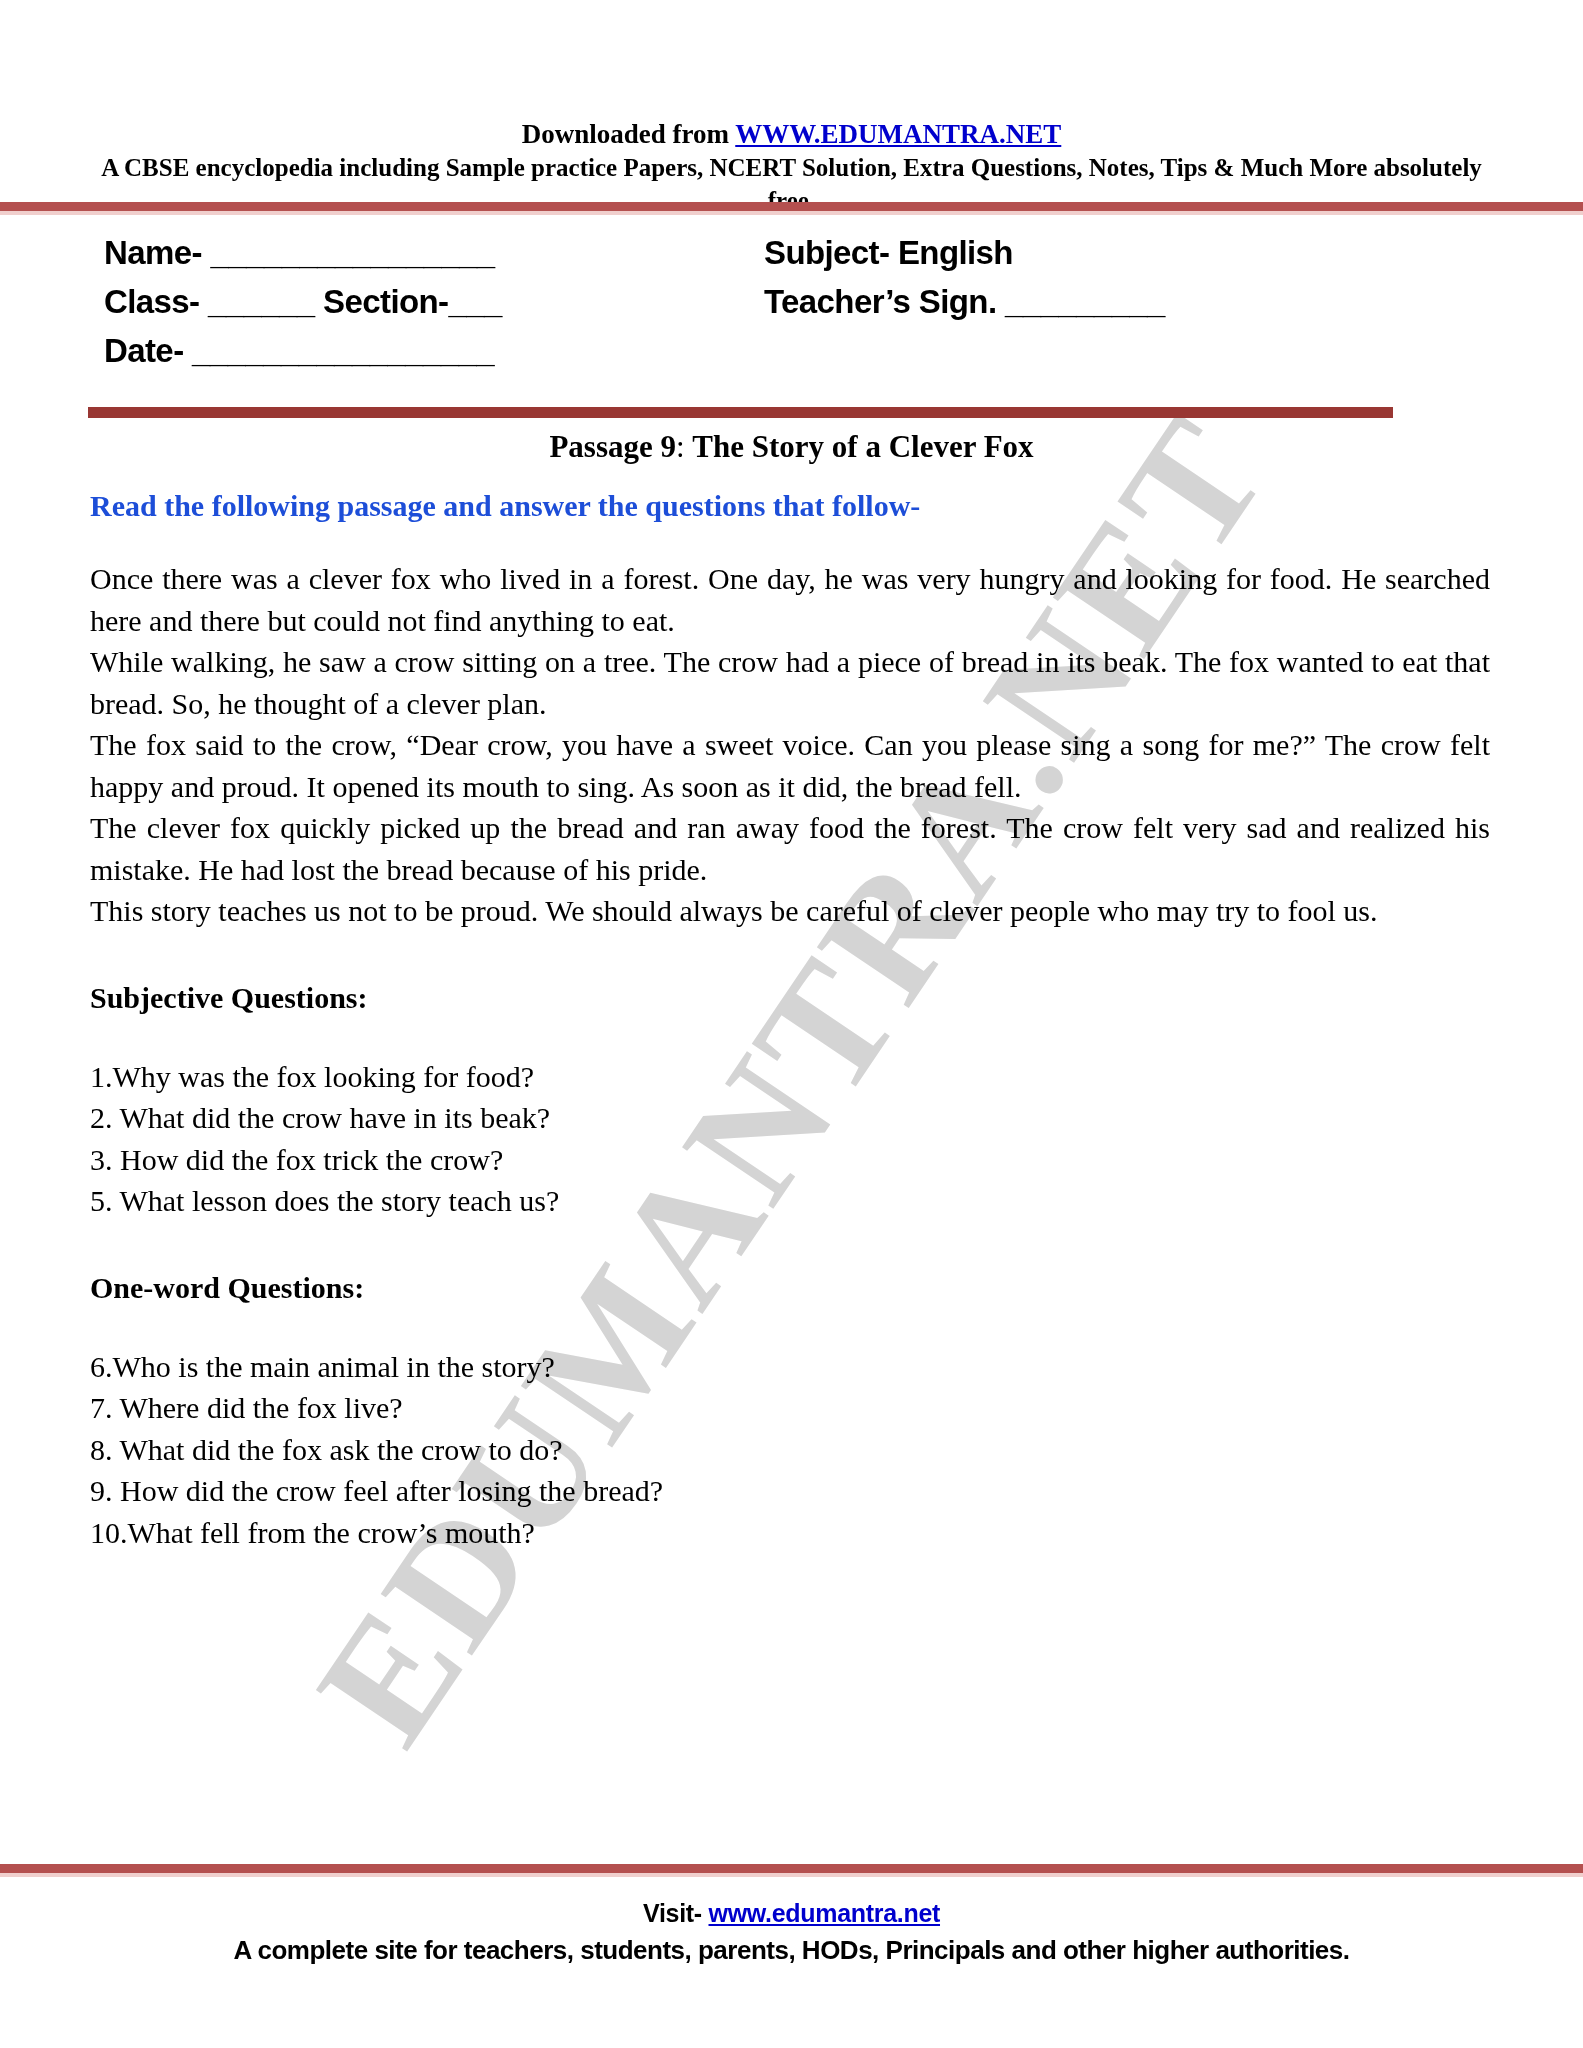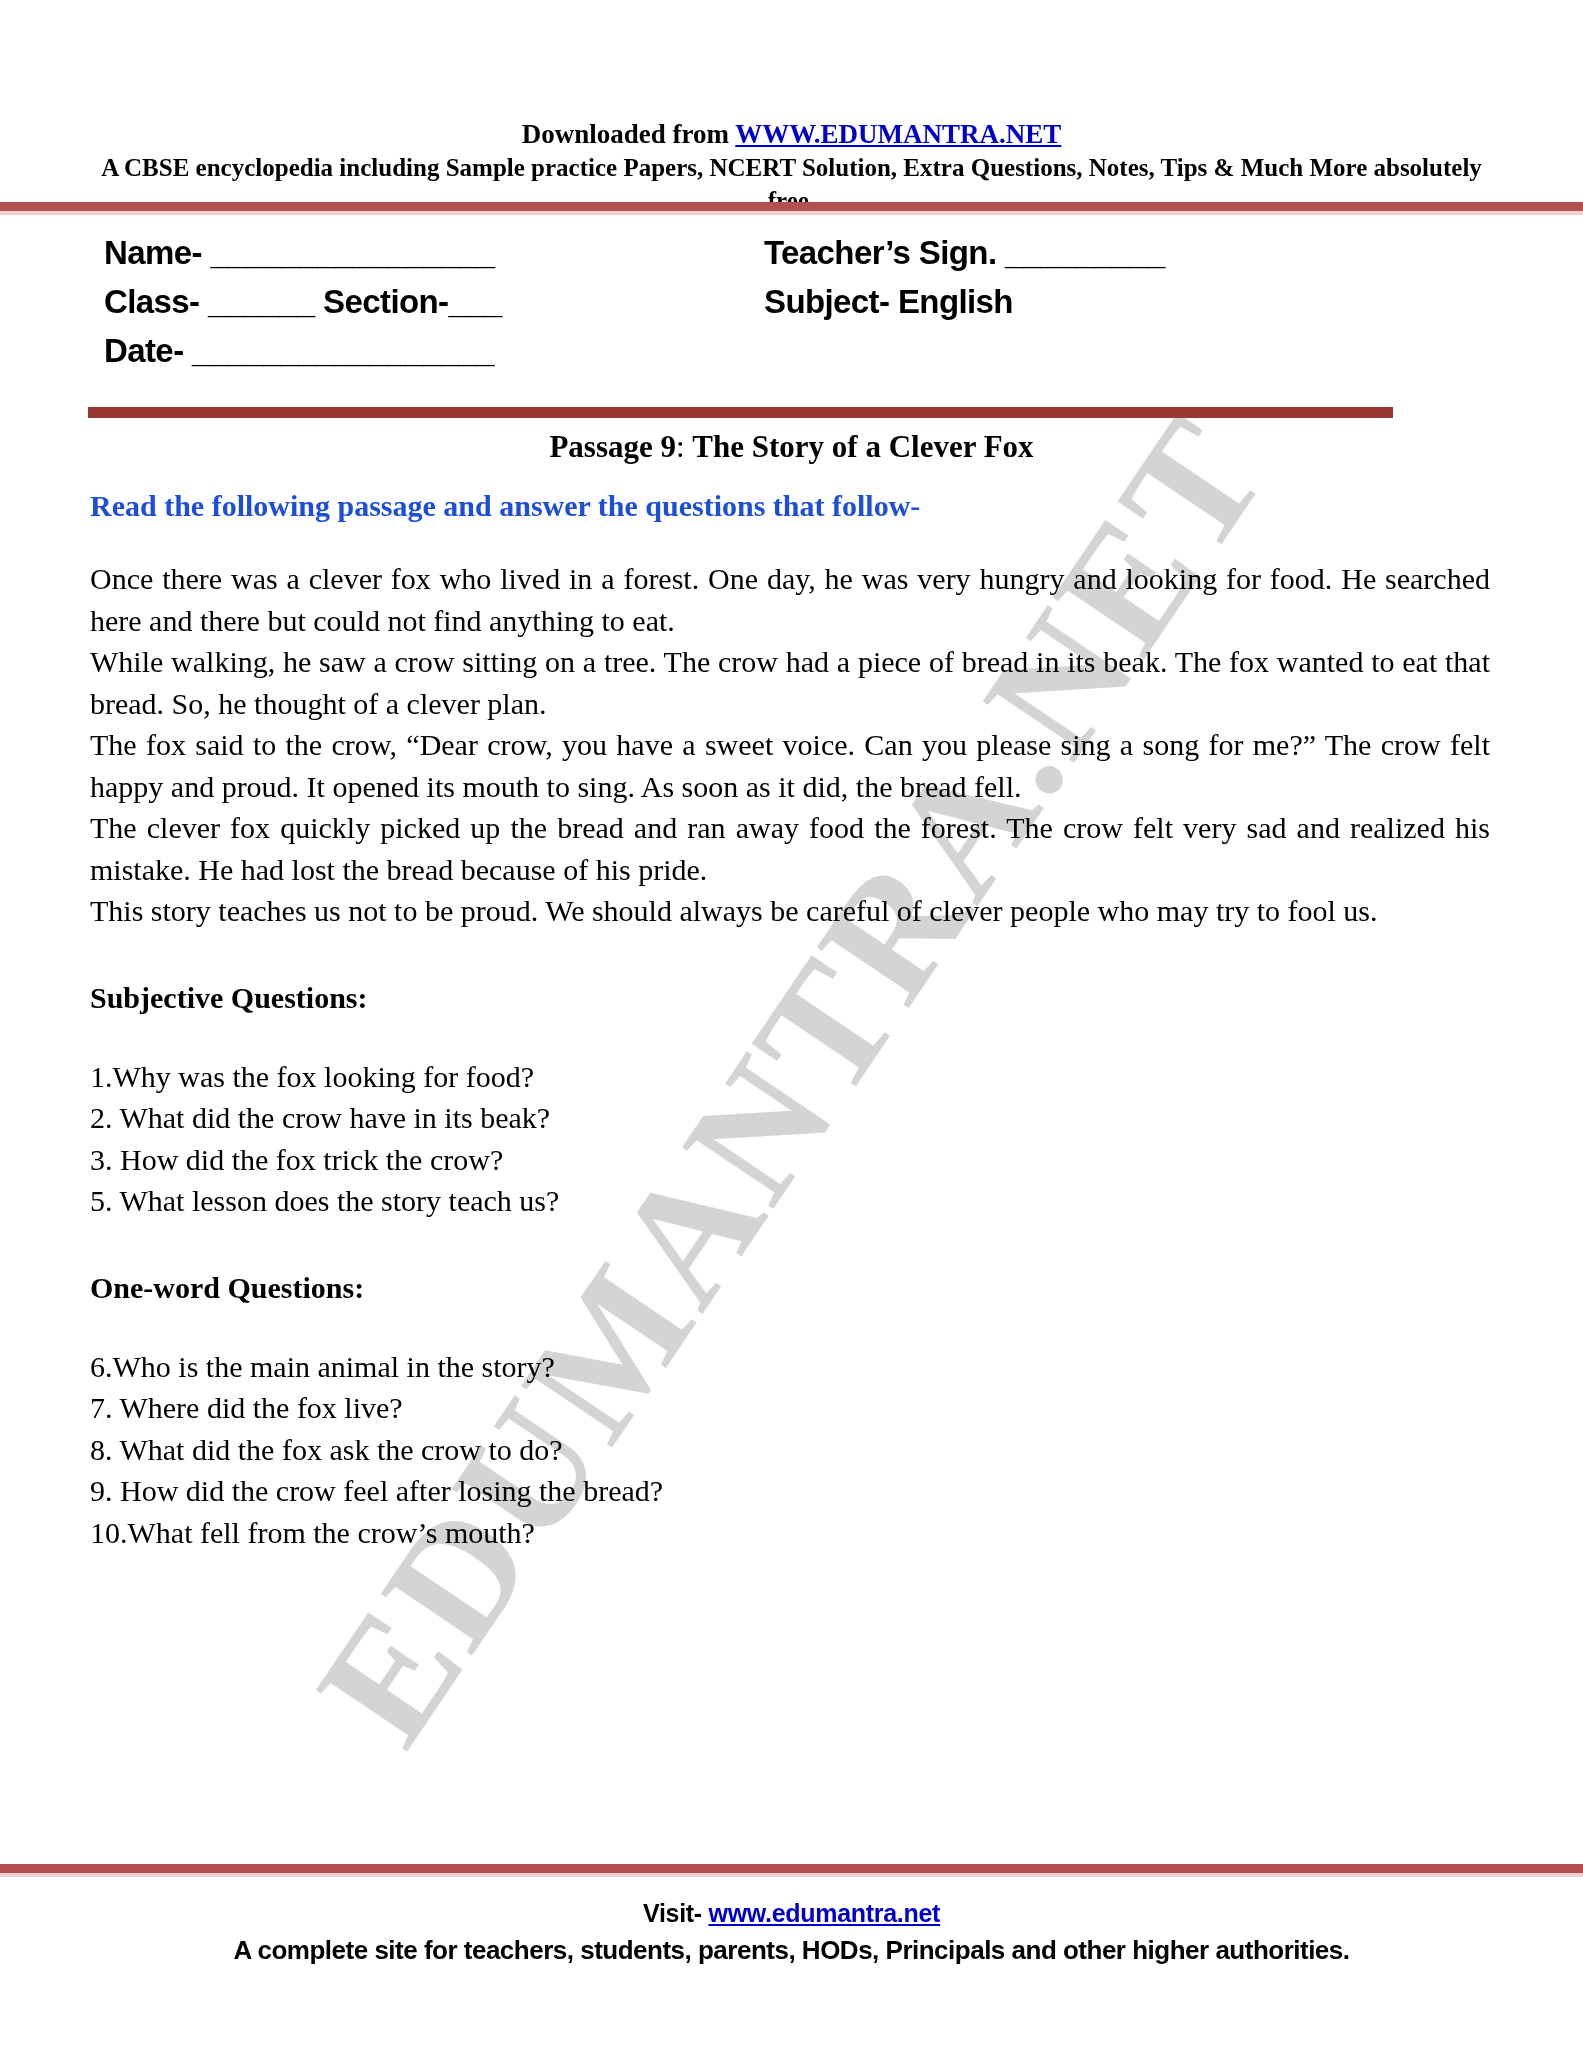--- a/index.html
+++ b/index.html
@@ -216,22 +216,22 @@
 
   <div class="rule-top"></div>
 
   <div class="info">
     <div class="info-col-left">
       <div class="info-row">Name- ________________</div>
       <div class="info-row">Class- ______ Section-___</div>
       <div class="info-row">Date- _________________</div>
     </div>
     <div class="info-col-right">
+      <div class="info-row">Subject- English</div>
       <div class="info-row">Teacher’s Sign. _________</div>
-      <div class="info-row">Subject- English</div>
     </div>
   </div>
 
   <div class="rule-mid"></div>
 
   <div class="passage-title"><span class="b">Passage 9</span><span>: </span><span class="b">The Story of a Clever Fox</span></div>
 
   <div class="body-wrap">
 
     <div class="instruction">Read the following passage and answer the questions that follow-</div>

